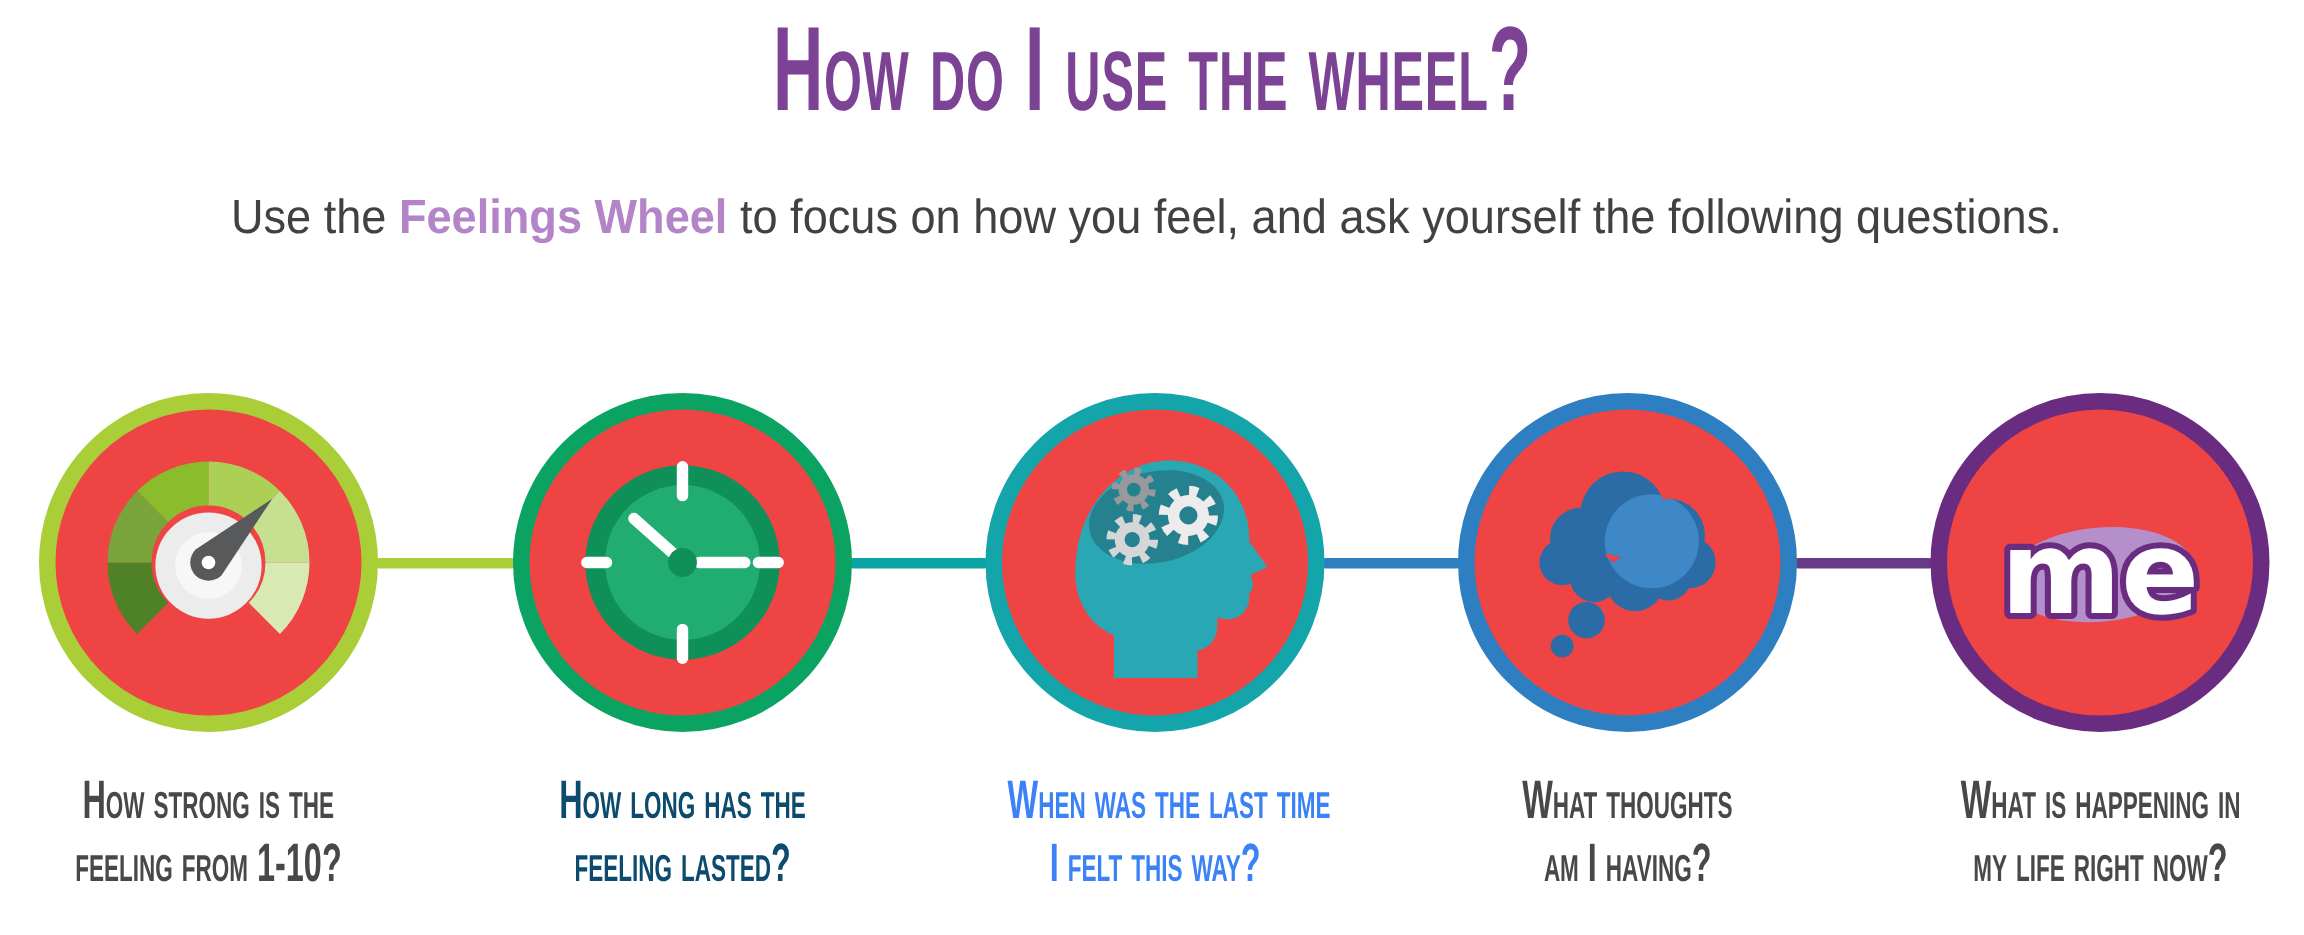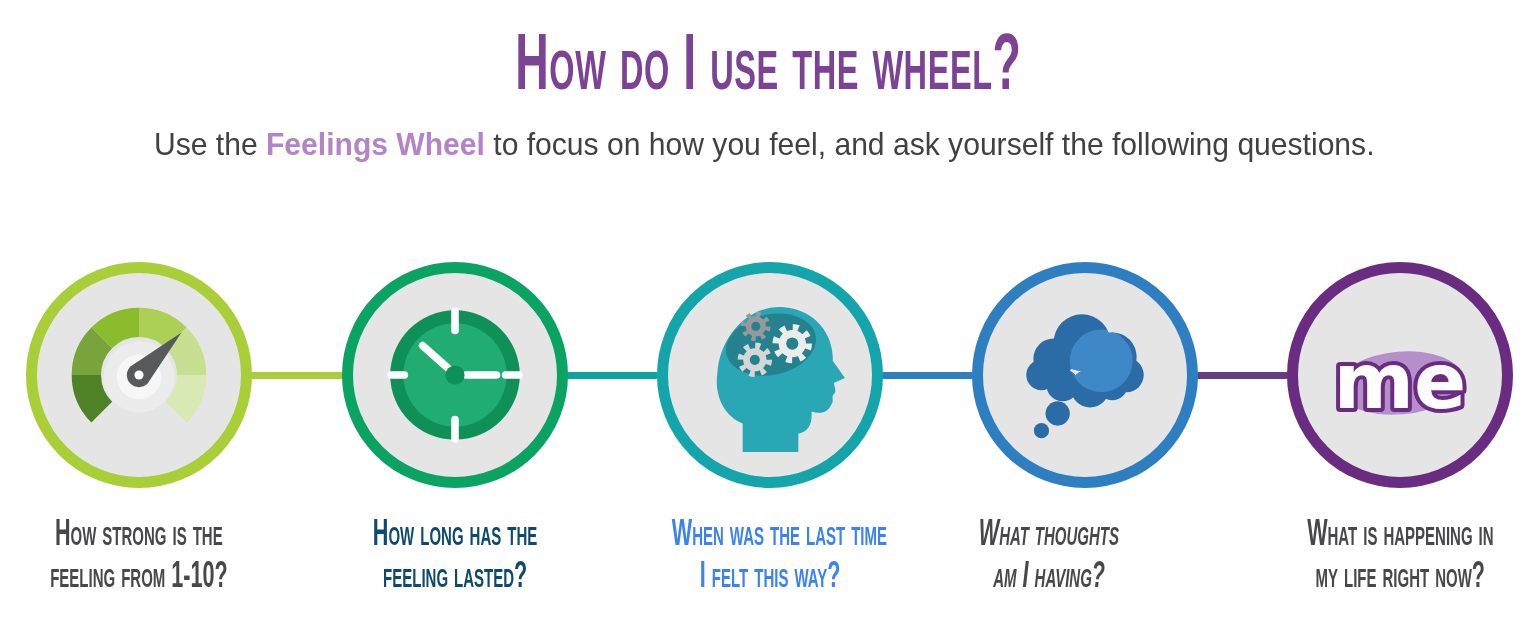--- a/index.html
+++ b/index.html
@@ -3,36 +3,36 @@
 <meta charset="utf-8">
 <style>
   html,body{margin:0;padding:0;}
   body{
     width:1536px;height:623px;position:relative;overflow:hidden;
     background:#ffffff;
     font-family:"Liberation Sans", sans-serif;
   }
   .condense{display:inline-block;transform-origin:center;}
   
-  .title-wrap{position:absolute;top:16px;left:0;width:1536px;text-align:center;}
+  .title-wrap{position:absolute;top:0;left:0;width:1536px;text-align:center;}
   .title{
     font-size:80px;font-weight:700;font-variant:small-caps;
     letter-spacing:1px;transform:scaleX(0.58);
     white-space:nowrap;
   }
   
   .subtitle-wrap{position:absolute;top:126px;left:0;width:1528px;text-align:center;}
   .subtitle{
     font-size:32px;font-weight:500;transform:scaleX(0.94);white-space:nowrap;
   }
   .subtitle b{font-weight:700;}
   
   .badge{
     position:absolute;top:262px;width:204px;height:204px;border-radius:50%;
-    border:11px solid #999;background:#e5e5e5;z-index:2;
+    border:11px solid #999;background:#ef4444;z-index:2;
     display:flex;align-items:center;justify-content:center;
   }
   .badge svg{display:block;}
   .connector{position:absolute;top:372px;height:7px;z-index:1;border-radius:3px;}
   
   .caption{
     position:absolute;top:512px;width:340px;text-align:center;
     font-size:36px;font-weight:700;font-variant:small-caps;line-height:42px;
   }
   .caption .condense{transform:scaleX(0.60);white-space:nowrap;}
@@ -151,20 +151,20 @@
   <span class="condense">feeling from 1-10?</span>
 </div>
 <div class="caption" style="left: 285px; color: #0c4a6e;">
   <span class="condense">How long has the</span><br>
   <span class="condense">feeling lasted?</span>
 </div>
 <div class="caption" style="left: 600px; color: #3b82f6;">
   <span class="condense">When was the last time</span><br>
   <span class="condense">I felt this way?</span>
 </div>
-<div class="caption" style="left: 879px; color: rgb(72, 72, 74); font-style: italic;">
+<div class="caption" style="left: 915px; color: rgb(72, 72, 74);">
   <span class="condense">What thoughts</span><br>
   <span class="condense">am I having?</span>
 </div>
 <div class="caption" style="left: 1230px; color: rgb(72, 72, 74);">
   <span class="condense">What is happening in</span><br>
   <span class="condense">my life right now?</span>
 </div>
 
 </body></html>

